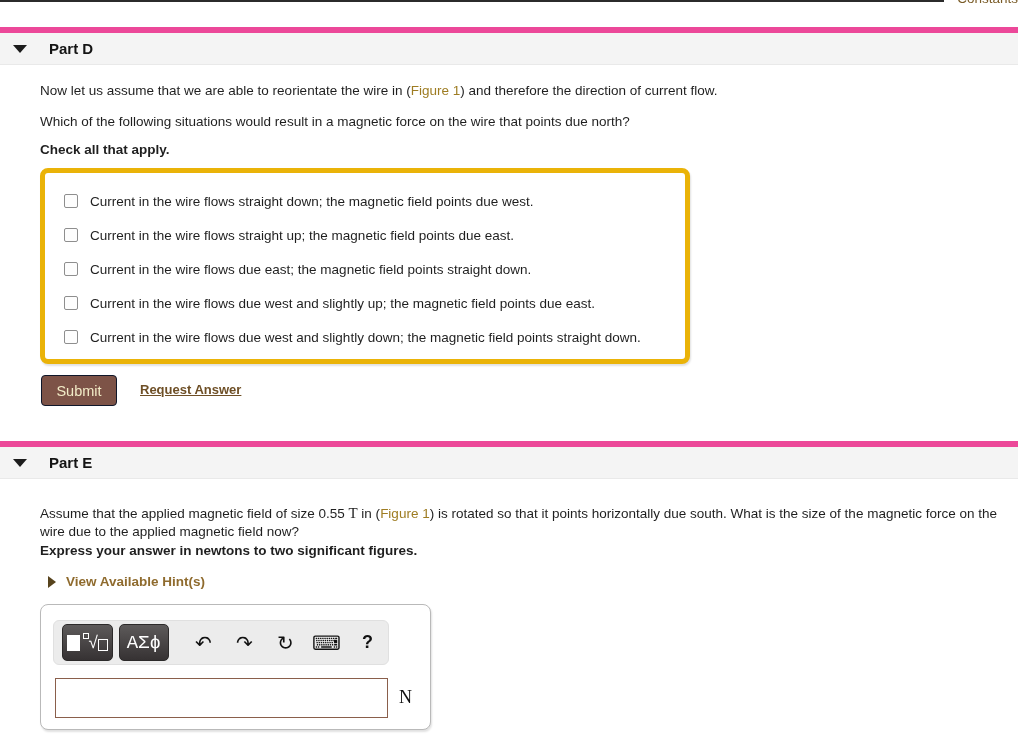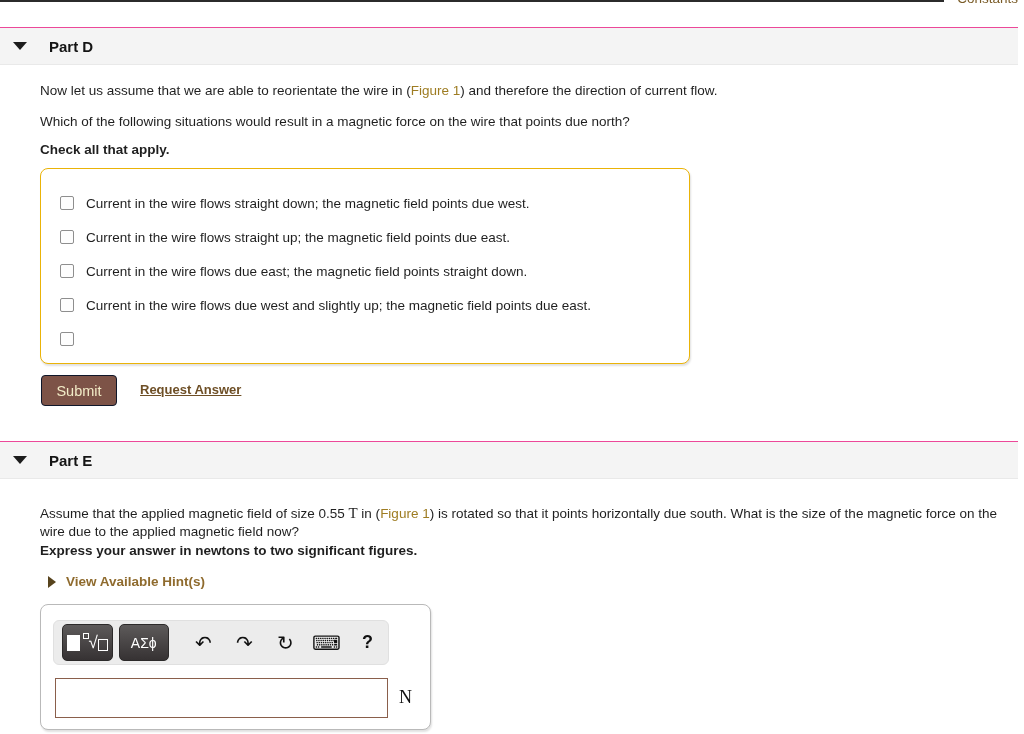--- a/index.html
+++ b/index.html
@@ -9,41 +9,41 @@
   
   .top-rule { position: absolute; left: 0; top: 0; width: 944px; height: 2px; background: #2b2b2b; }
   .constants-link {
     position: absolute; right: 6px; top: -9px; height: 18px; overflow: hidden;
     color: #7a5c28; font-size: 13.5px; cursor: pointer;
   }
 
   
   .part-strip {
     position: absolute; left: 0; width: 1018px; height: 38px;
-    background: #f4f4f4; border-top: 1px solid #ec4899; border-bottom: 1px solid #e9e9e9;
+    background: #f4f4f4; border-top: 6px solid #ec4899; border-bottom: 1px solid #e9e9e9;
     display: flex; align-items: center;
   }
   .tri-down {
     width: 0; height: 0; margin-left: 13px;
     border-left: 7px solid transparent; border-right: 7px solid transparent;
     border-top: 8px solid #1c1c1c; cursor: pointer;
   }
   .part-title { font-size: 15px; font-weight: bold; color: #141414; margin-left: 22px; }
 
   .para { position: absolute; left: 40px; font-size: 13.5px; color: #1f1f1f; line-height: 17.5px; }
   .fig-link { color: #9e7c22; cursor: pointer; }
   .bold { font-weight: bold; }
   .serif-t { font-family: "Liberation Serif", serif; font-size: 15px; }
 
   
   .options-box {
     position: absolute; left: 40px; top: 168px; width: 650px; height: 196px;
-    background: #fff; border: 1px solid #eab308; border-radius: 8px;
+    background: #fff; border: 5px solid #eab308; border-radius: 8px;
     box-shadow: 1px 2px 2px rgba(0,0,0,0.12);
-    padding-top: 17px;
+    padding-top: 11px;
   }
   .opt-row { height: 34px; display: flex; align-items: center; padding-left: 19px; }
   .opt-check {
     width: 14px; height: 14px; appearance: none; -webkit-appearance: none;
     border: 1px solid #8e8e8e; border-radius: 2px; background: #fdfdfd; cursor: pointer;
     margin-right: 12px; flex: 0 0 auto;
   }
   .opt-label { font-size: 13.5px; color: #1f1f1f; }
 
   
@@ -75,21 +75,21 @@
     position: absolute; left: 12px; top: 15px; width: 336px; height: 45px;
     background: #ececec; border: 1px solid #e0e0e0; border-radius: 6px;
     display: flex; align-items: center; padding-left: 8px;
   }
   .tool-btn {
     width: 54px; height: 37px; margin-right: 6px;
     background: linear-gradient(#5d5a5a, #363233);
     border: 1px solid #2c2a2a; border-radius: 5px;
     color: #fff; display: flex; align-items: center; justify-content: center; cursor: pointer;
   }
-  .greek-label { font-family: Liberation Sans, sans-serif; font-size: 14px; color: #fff; text-align: right; }
+  .greek-label { font-family: Liberation Mono, monospace; font-size: 19px; color: #fff; text-align: right; }
   .tmpl-sq { display: inline-block; width: 13px; height: 16px; background: #fff; margin-right: 3px; }
   .tmpl-sup { display: inline-block; width: 6px; height: 6px; border: 1px solid #fff; position: relative; top: -7px; }
   .tmpl-rad { font-size: 17px; color: #fff; }
   .tmpl-hollow { display: inline-block; width: 10px; height: 12px; border: 1.5px solid #fff; position: relative; top: 2px; }
   .tool-icon {
     flex: 0 0 auto; width: 41px; text-align: center; font-size: 20px; color: #111;
     cursor: pointer; user-select: none;
   }
   .tool-icon.q { font-size: 18px; font-weight: bold; }
   .answer-input {
@@ -133,20 +133,21 @@
   <div class="opt-row">
     <input type="checkbox" class="opt-check" style="">
     <span class="opt-label">Current in the wire flows due east; the magnetic field points straight down.</span>
   </div>
   <div class="opt-row">
     <input type="checkbox" class="opt-check" style="">
     <span class="opt-label">Current in the wire flows due west and slightly up; the magnetic field points due east.</span>
   </div>
   <div class="opt-row">
     <input type="checkbox" class="opt-check" style="">
+    <span class="opt-label">Current in the wire flows due west and slightly down; the magnetic field points straight down.</span>
   </div>
 </div>
 
 <button class="submit-btn">Submit</button>
 <div class="request-answer">Request Answer</div>
 
 <div class="part-strip" style="top:441px;">
   <div class="tri-down"></div>
   <div class="part-title">Part E</div>
 </div>

